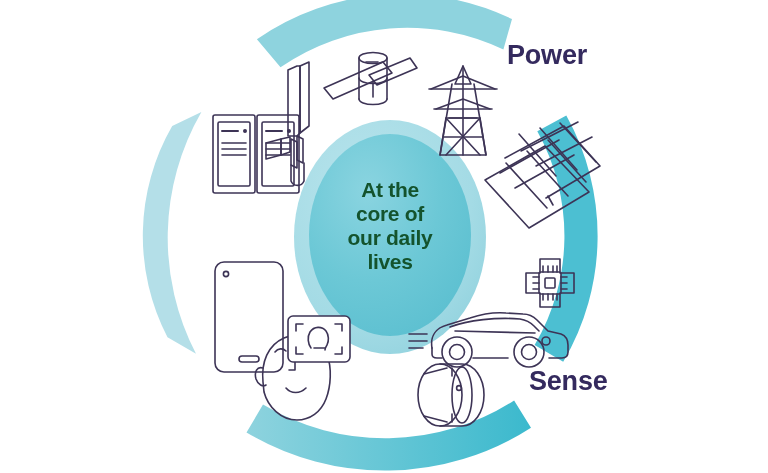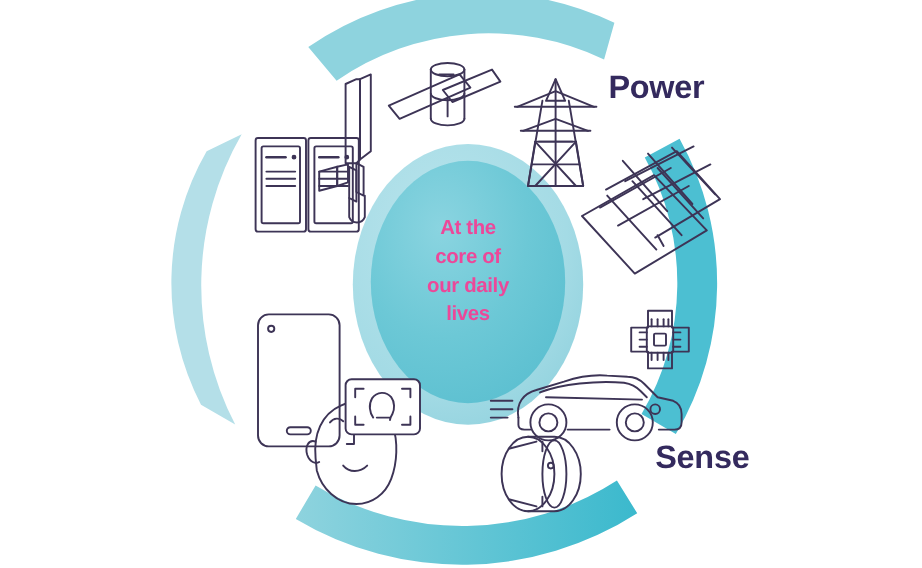--- a/index.html
+++ b/index.html
@@ -32,49 +32,48 @@
     white-space: nowrap;
     user-select: none;
   }
   #label-connect {
     left: 146px;
     top: 66px;
     font-size: 27px;
   }
   #label-power {
     left: 507px;
-    top: 58px;
+    top: 40px;
     font-size: 27px;
   }
   #label-sense {
     left: 529px;
     top: 366px;
     font-size: 27px;
-    margin-left: 17px;
   }
   #label-display {
     left: 169px;
     top: 388px;
     font-size: 27px;
   }
   .core-text-wrap {
     position: absolute;
     left: 316px;
     top: 178px;
     width: 148px;
     text-align: center;
     pointer-events: none;
   }
   .core-line {
     display: block;
     font-family: "Liberation Sans", sans-serif;
     font-weight: bold;
-    font-size: 17px;
+    font-size: 21px;
     line-height: 24px;
-    color: #ec4899;
+    color: #14532d;
     letter-spacing: -0.3px;
   }
 </style>
 </head>
 <body>
 
 <div id="stage">
 
   <svg id="scene" viewBox="0 0 768 473" xmlns="http://www.w3.org/2000/svg">
 

